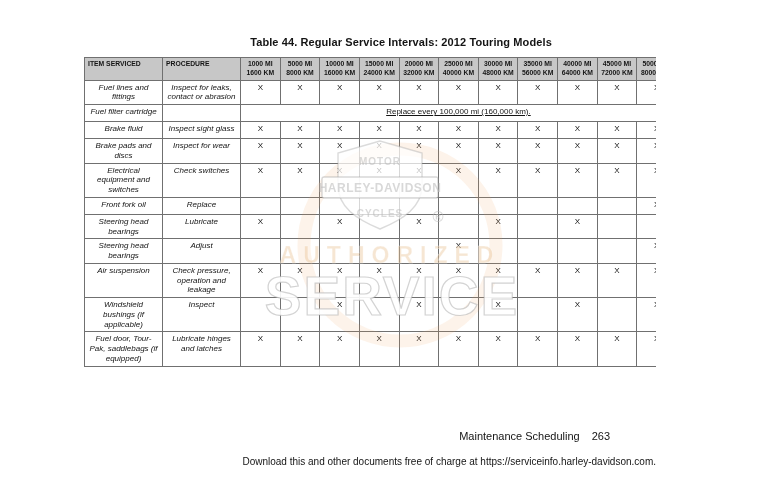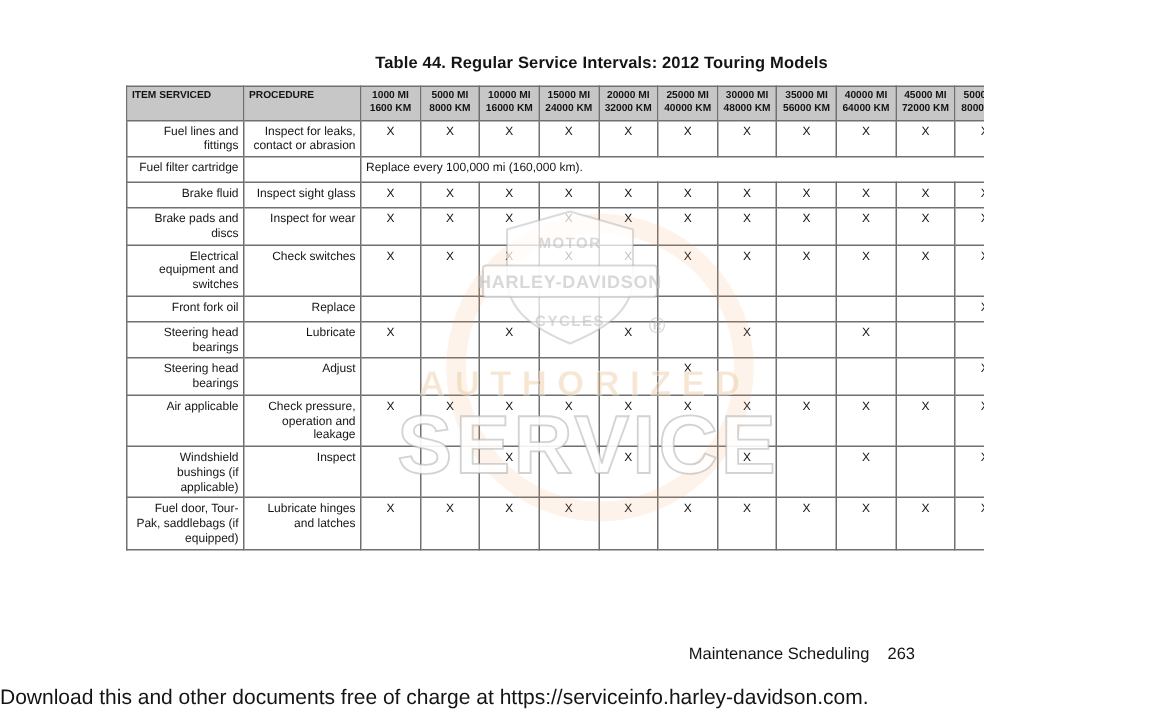--- a/index.html
+++ b/index.html
@@ -29,22 +29,22 @@
   }
   th{
     background:var(--header-bg);
     font-size:6.8px;font-weight:bold;line-height:1.3;
     text-align:center;
   }
   th.left{text-align:left;}
   th .line{display:block;white-space:nowrap;}
   td{font-size:8px;line-height:1.22;height:12px;}
   td.mark,td.notes{text-align:center;}
-  td.span-cell{}
-  td.item,td.proc{text-align:right;}
+  td.span-cell{text-align:center;text-decoration:underline;}
+  td.item,td.proc{text-align:center;font-style:italic;}
   .watermark{
     position:absolute;top:0;left:0;width:634px;height:326px;
     pointer-events:none;
   }
   .ring{fill:none;stroke:var(--ring);stroke-opacity:.13;stroke-width:13;}
   .wm-shield{fill:rgba(255,255,255,.72);stroke:rgba(160,160,160,.38);stroke-width:1.4;}
   .wm-bar{fill:rgba(255,255,255,.85);stroke:rgba(160,160,160,.42);stroke-width:1.4;}
   .wm-small{font-family:"Liberation Sans",sans-serif;font-size:10px;font-weight:bold;
     fill:rgba(185,185,185,.55);text-anchor:middle;letter-spacing:1px;}
   .wm-brand{font-family:"Liberation Sans",sans-serif;font-size:12px;font-weight:bold;
@@ -56,21 +56,21 @@
     text-anchor:middle;}
   .wm-service{font-family:"Liberation Sans",sans-serif;font-size:55px;font-weight:900;
     letter-spacing:2px;fill:rgba(255,255,255,.9);stroke:rgba(168,168,168,.5);stroke-width:1.2;
     text-anchor:middle;}
   .footer-right{
     position:absolute;top:430px;right:46px;font-size:11px;
   }
   .footer-right .pagenum{margin-left:12px;}
   .footer-bottom{
     position:absolute;top:456px;left:0;width:100%;
-    text-align:left;font-size:14px;
+    text-align:right;font-size:10px;
   }
   .footer-bottom .url{color:var(--text);text-decoration:none;}
 </style>
 </head>
 <body>
 
 <div class="page">
 
   <div class="title">Table 44. Regular Service Intervals: 2012 Touring Models</div>
 
@@ -256,21 +256,21 @@
             <td class="mark"></td>
             <td class="mark">X</td>
             <td class="mark"></td>
             <td class="mark"></td>
             <td class="mark"></td>
             <td class="mark"></td>
             <td class="mark">X</td>
             <td class="notes">1, 2</td>
           </tr>
           <tr>
-            <td class="item">Air applicable</td>
+            <td class="item">Air suspension</td>
             <td class="proc">Check pressure, operation and leakage</td>
             <td class="mark">X</td>
             <td class="mark">X</td>
             <td class="mark">X</td>
             <td class="mark">X</td>
             <td class="mark">X</td>
             <td class="mark">X</td>
             <td class="mark">X</td>
             <td class="mark">X</td>
             <td class="mark">X</td>

